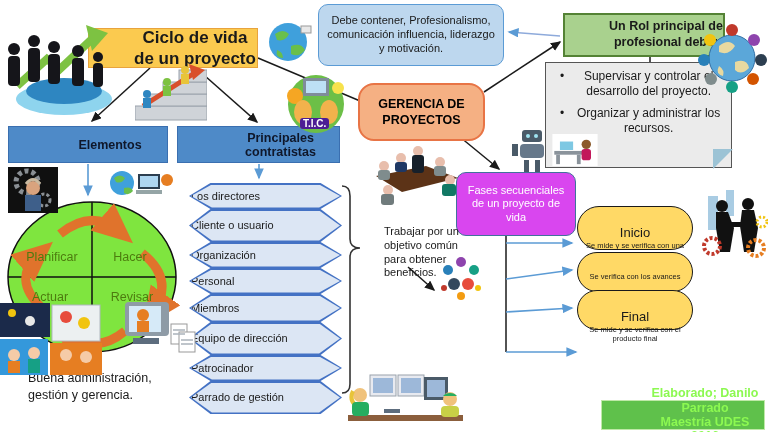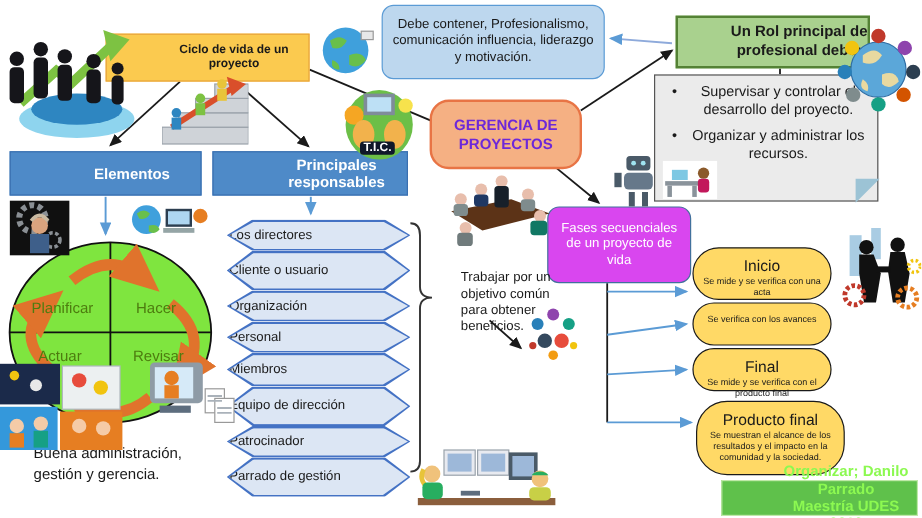--- a/index.html
+++ b/index.html
@@ -5,28 +5,28 @@
   html,body{margin:0;padding:0;background:#fff;}
   #stage{position:relative;width:768px;height:432px;background:#ffffff;overflow:hidden;
          font-family:"Liberation Sans","DejaVu Sans",sans-serif;color:#1a1a1a;}
   .abs{position:absolute;}
   
   #wires{position:absolute;left:0;top:0;width:768px;height:432px;z-index:1;pointer-events:none;}
   
   .node{position:absolute;box-sizing:border-box;display:flex;align-items:center;justify-content:center;
         text-align:center;z-index:2;padding-left:44px;}
   .ciclo{left:88px;top:28px;width:170px;height:40px;background:#FBCA4F;border:1.5px solid #E8A33D;
-         font-weight:bold;font-size:10px;line-height:1.25;}
-  .bluehdr{background:#4E8AC8;border:1px solid #3A6FB0;color:#ffffff;font-weight:bold;font-size:12.5px;}
+         font-weight:bold;font-size:17px;line-height:1.25;}
+  .bluehdr{background:#4E8AC8;border:1px solid #3A6FB0;color:#0f172a;font-weight:bold;font-size:12.5px;}
   .elementos{left:8px;top:126px;width:160px;height:37px;}
   .responsables{left:177px;top:126px;width:163px;height:37px;}
   .debe{left:318px;top:4px;width:186px;height:62px;background:#BDD7EE;border:1.5px solid #5B9BD5;
         border-radius:10px;font-size:11px;line-height:1.25;padding:2px 6px;}
   .gerencia{left:358px;top:83px;width:127px;height:58px;background:#F5B083;border:2px solid #E87445;
-        border-radius:16px;color:#6d28d9;font-weight:bold;font-size:12.5px;line-height:1.3;padding:0 12px;}
+        border-radius:16px;color:#000000;font-weight:bold;font-size:12.5px;line-height:1.3;padding:0 12px;}
   .rol{left:563px;top:13px;width:162px;height:44px;background:#A9D18E;border:2px solid #548235;
         font-weight:bold;font-size:12.5px;line-height:1.25;z-index:4;}
   .note{left:545px;top:62px;width:187px;height:106px;background:#EBEBEB;border:1.5px solid #555;
         z-index:3;display:block;font-size:12px;line-height:1.25;padding:6px 4px 0 6px;}
   .note::after{content:"";position:absolute;right:-1.5px;bottom:-1.5px;width:0;height:0;border-style:solid;
         border-width:20px 20px 0 0;border-color:#9CC3D5 transparent transparent transparent;}
   .bullet{display:flex;text-align:center;margin-bottom:7px;}
   .bullet::before{content:"•";margin:0 6px 0 8px;}
   .bullet span{flex:1;}
   .fases{left:456px;top:172px;width:120px;height:64px;background:#d946ef;border:1.5px solid #41719C;
@@ -41,35 +41,35 @@
          clip-path:polygon(0 50%,14% 0,86% 0,100% 50%,86% 100%,14% 100%);display:flex;}
   .hex-i{flex:1;margin:1.5px 2px;background:#DCE6F4;
          clip-path:polygon(0 50%,14% 0,86% 0,100% 50%,86% 100%,14% 100%);
          display:flex;align-items:center;text-align:center;
          font-size:11px;line-height:1.15;}
   .h1{top:183px;height:26px;} .h2{top:209px;height:33px;} .h3{top:242px;height:26px;}
   .h4{top:268px;height:26px;} .h5{top:294px;height:28px;} .h6{top:322px;height:33px;}
   .h7{top:355px;height:26px;} .h8{top:381px;height:33px;}
   
   .phase{position:absolute;background:#FFD966;border:1.6px solid #1a1a1a;border-radius:22px;
-         text-align:center;box-sizing:border-box;padding:8px 6px;z-index:2;}
+         text-align:center;box-sizing:border-box;padding:19px 6px;z-index:2;}
   .ph-title{font-size:13px;line-height:1.15;}
   .ph-desc{font-size:7.5px;line-height:1.2;}
   .p1{left:577px;top:206px;width:116px;height:44px;}
   .p2{left:577px;top:252px;width:116px;height:36px;}
   .p3{left:577px;top:290px;width:116px;height:36px;}
   .p4{left:580px;top:334px;width:124px;height:62px;border-radius:26px;}
   
   .pdca-label{position:absolute;z-index:2;font-size:12.5px;text-align:center;color:#4d7c0f;}
   
   .credit{left:601px;top:400px;width:164px;height:30px;background:#5FC14B;border:1px solid #BFE9A8;
         color:#8CF951;font-weight:bold;font-size:12.5px;line-height:1.15;z-index:3;flex-direction:column;}
   
   .icon{position:absolute;z-index:2;}
-  .tic-label{position:absolute;left:300px;top:118px;background:#0f172a;color:#fff;font-weight:bold;
+  .tic-label{position:absolute;left:300px;top:118px;background:#4c1d95;color:#fff;font-weight:bold;
         font-size:10px;padding:0 3px;border-radius:3px;z-index:3;}
 </style>
 </head>
 <body>
 
 <div id="stage">
 
   <svg id="wires" viewBox="0 0 768 432" xmlns="http://www.w3.org/2000/svg">
     <defs>
       <marker id="arB" markerWidth="8" markerHeight="8" refX="6" refY="3" orient="auto">
@@ -121,21 +121,21 @@
 
   <div class="node ciclo">
     <span>Ciclo de vida de un proyecto</span>
   </div>
 
   <div class="node bluehdr elementos">
     <span>Elementos</span>
   </div>
 
   <div class="node bluehdr responsables">
-    <span>Principales responsables</span>
+    <span>Principales contratistas</span>
   </div>
 
   <div class="node debe">
     <span>Debe contener, Profesionalismo, comunicación influencia, liderazgo y motivación.</span>
   </div>
 
   <div class="node gerencia">
     <span>GERENCIA DE PROYECTOS</span>
   </div>
 
@@ -231,27 +231,23 @@
     <div class="ph-title">Inicio</div>
     <div class="ph-desc">Se mide y se verifica con una acta</div>
   </div>
   <div class="phase p2">
     <div class="ph-desc">Se verifica con los avances</div>
   </div>
   <div class="phase p3">
     <div class="ph-title">Final</div>
     <div class="ph-desc">Se mide y se verifica con el producto final</div>
   </div>
-  <div class="phase p4">
-    <div class="ph-title">Producto final</div>
-    <div class="ph-desc">Se muestran el alcance de los resultados y el impacto en la comunidad y la sociedad.</div>
-  </div>
 
   <div class="node credit">
-    <div>Organizar; Danilo Parrado</div>
+    <div>Elaborado; Danilo Parrado</div>
     <div>Maestría UDES 2016</div>
   </div>
 
   <svg class="icon" style="left:2px;top:10px;" width="115" height="112" viewBox="0 0 115 110">
     <ellipse cx="62" cy="88" rx="48" ry="16" fill="#8ED4EE"></ellipse>
     <ellipse cx="62" cy="80" rx="38" ry="13" fill="#2E86C1"></ellipse>
     <path d="M15,75 L45,48 L58,58 L90,28" stroke="#7DC242" stroke-width="8" fill="none"></path>
     <polygon points="84,14 106,22 90,40" fill="#7DC242"></polygon>
     <g fill="#15151a">
       <circle cx="12" cy="38" r="6"></circle>

